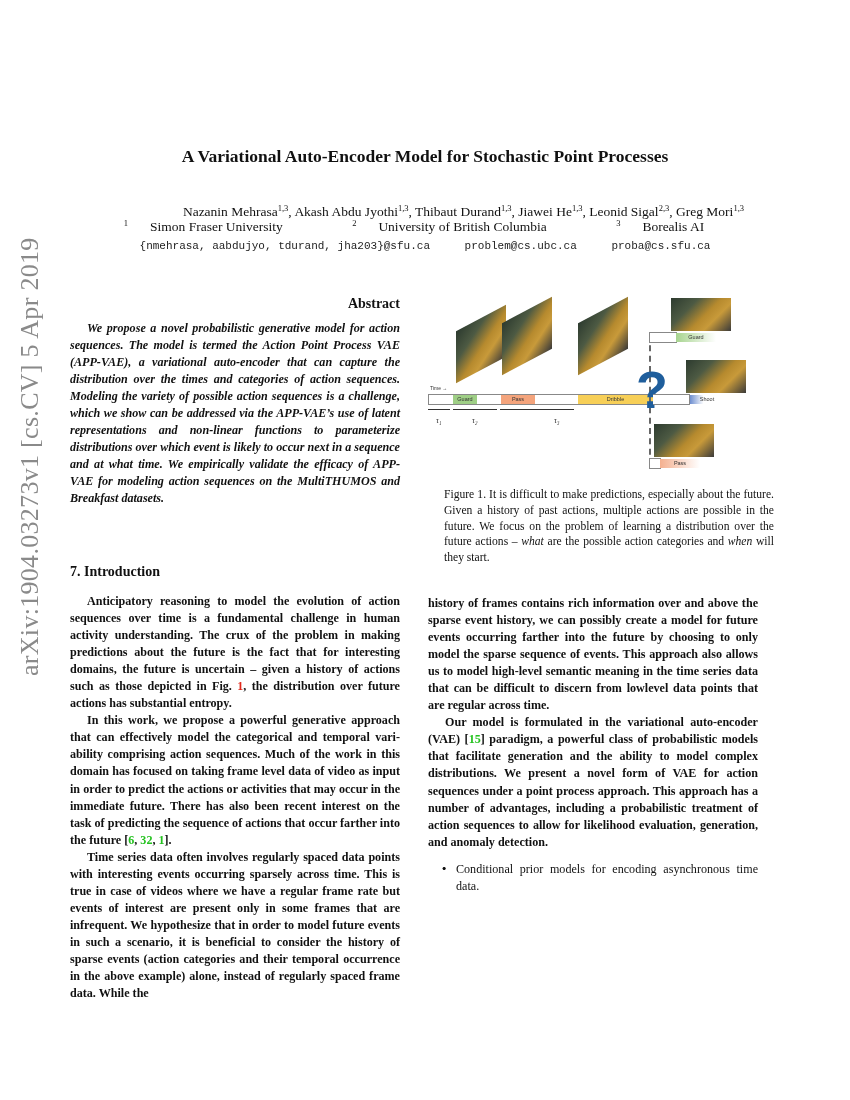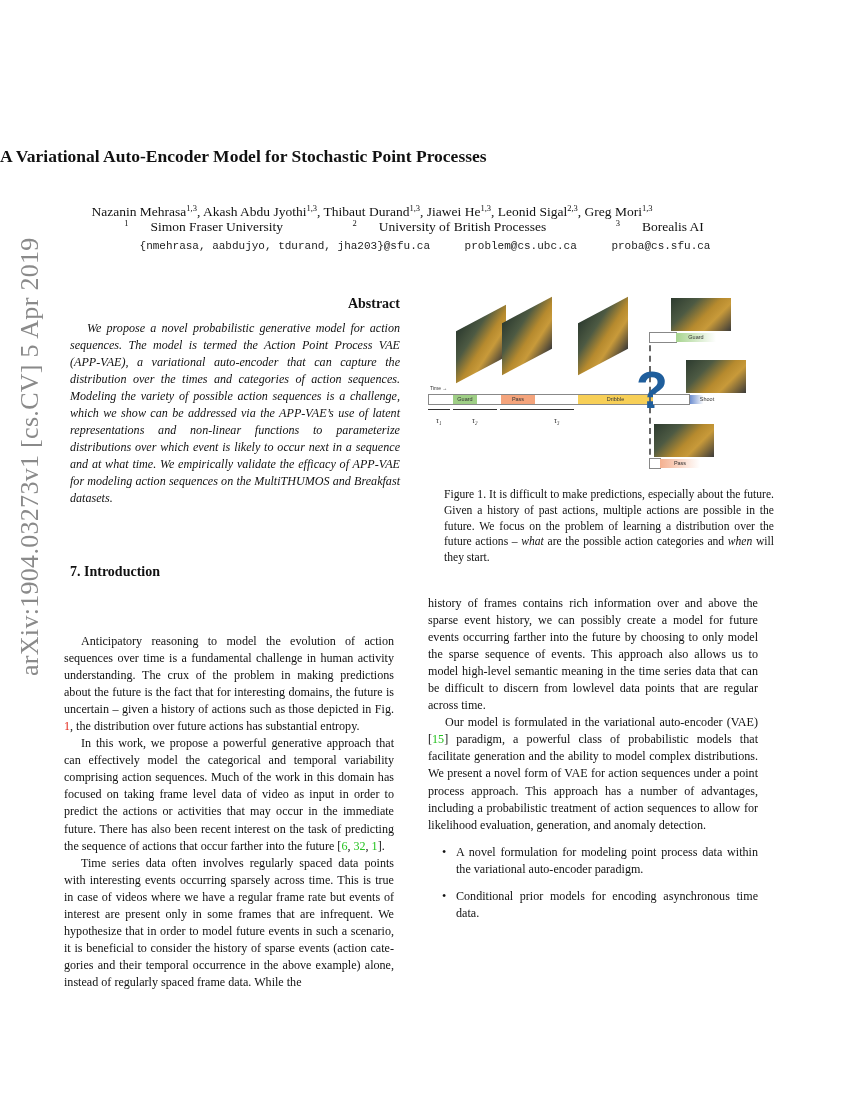--- a/index.html
+++ b/index.html
@@ -1,35 +1,35 @@
 <!DOCTYPE html>
 <html><head>
 <meta charset="utf-8">
 <style>
   html, body { margin:0; padding:0; background:#ffffff; }
   body { width:850px; height:1100px; position:relative; overflow:hidden;
          font-family:"Liberation Serif", serif; color:#111; }
   .abs { position:absolute; }
-  .title { left:0; width:850px; top:146px; text-align:left; font-size:17.5px; font-weight:bold; }
-  .authors { left:0; width:744px; top:200px; text-align:center; font-size:13.5px; line-height:17px; }
+  .title { left:0; width:850px; top:146px; text-align:center; font-size:17.5px; font-weight:bold; }
+  .authors { left:0; width:744px; top:200px; text-align:right; font-size:13.5px; line-height:17px; }
   .authors sup { font-size:8.5px; vertical-align:5px; }
   .affils { left:0; width:850px; top:218px; text-align:center; font-size:13.5px; }
   .affils span { display:inline-block; margin:0 22px; }
   .affils sup { font-size:8.5px; vertical-align:5px; }
   .emails { left:0; width:850px; top:240px; text-align:center; font-family:"Liberation Mono", monospace; font-size:11px; color:#222; }
   .emails span { display:inline-block; margin:0 14px; }
   .arxiv { left:-155px; top:466px; width:380px; height:40px; transform:rotate(-90deg);
            font-size:26px; color:#8a8a8a; text-align:center; white-space:nowrap; letter-spacing:0.3px; }
   .col { font-size:12.1px; line-height:17.05px; text-align:justify; hyphens:manual; }
-  .col p { margin:0; text-indent:17px; }
+  .col p { margin:0; text-indent:17px;font-weight:bold; }
   .col p.noind { text-indent:0; }
   .h-abstract { left:70px; width:330px; top:296px; text-align:right; font-size:14px; font-weight:bold; }
   .abstract { left:70px; width:330px; top:320px; font-style:italic; }
   .h-intro { left:70px; top:564px; font-size:14px; font-weight:bold; }
-  .left-body { left:64px; width:330px; top:593px;margin-top:40px; }
+  .left-body { left:70px; width:330px; top:593px; }
   .right-body { left:428px; width:330px; top:595px; }
   .caption { left:444px; width:330px; top:487px; font-size:11.6px; line-height:15.8px; text-align:justify; }
   .ref-red { color:#e2281b; }
   .ref-green { color:#24c21f; }
   .bullets { margin:10px 0 0 0; padding:0; list-style:none; }
   .bullets li { position:relative; padding-left:28px; margin-bottom:10px; text-indent:0; }
   .bullets li .dot { position:absolute; left:14px; top:0; }
   
   .figure { left:426px; top:292px; width:340px; height:180px; }
   .frame { position:absolute; background:linear-gradient(135deg,#2d3b2f 0%,#4d5a43 30%,#b68a2e 55%,#c89a3a 70%,#3a3a3a 100%); }
@@ -53,21 +53,21 @@
   <span><span>Nazanin Mehrasa</span><sup>1,3</sup></span>,
   <span><span>Akash Abdu Jyothi</span><sup>1,3</sup></span>,
   <span><span>Thibaut Durand</span><sup>1,3</sup></span>,
   <span><span>Jiawei He</span><sup>1,3</sup></span>,
   <span><span>Leonid Sigal</span><sup>2,3</sup></span>,
   <span><span>Greg Mori</span><sup>1,3</sup></span>
 </div>
 
 <div class="abs affils">
   <span><sup>1</sup><span>Simon Fraser University</span></span>
-  <span><sup>2</sup><span>University of British Processes</span></span>
+  <span><sup>2</sup><span>University of British Columbia</span></span>
   <span><sup>3</sup><span>Borealis AI</span></span>
 </div>
 
 <div class="abs emails">
   <span>{nmehrasa, aabdujyo, tdurand, jha203}@sfu.ca</span>
   <span>problem@cs.ubc.ca</span>
   <span>proba@cs.sfu.ca</span>
 </div>
 
 <div class="abs arxiv">arXiv:1904.03273v1  [cs.CV]  5 Apr 2019</div>
@@ -118,16 +118,16 @@
 </div>
 
 <div class="abs caption">
   <span>Figure 1.</span><span> It is difficult to make predictions, especially about the fu­ture. Given a history of past actions, multiple actions are possible in the future.  We focus on the problem of learning a distribution over the future actions – </span><i>what</i><span> are the possible action categories and </span><i>when</i><span> will they start.</span>
 </div>
 
 <div class="abs col right-body">
   <p class="noind">history of frames contains rich information over and above the sparse event history, we can possibly create a model for future events occurring farther into the future by choosing to only model the sparse sequence of events. This approach also allows us to model high-level semantic meaning in the time series data that can be difficult to discern from low­level data points that are regular across time.</p>
   <p><span>Our model is formulated in the variational auto-encoder (VAE) [</span><a class="ref-green">15</a><span>] paradigm, a powerful class of probabilistic models that facilitate generation and the ability to model complex distributions.  We present a novel form of VAE for action sequences under a point process approach.  This approach has a number of advantages, including a proba­bilistic treatment of action sequences to allow for likelihood evaluation, generation, and anomaly detection.</span></p>
   <ul class="bullets">
-    <li><span class="dot">•</span><span>A novel formulation for modeling point process data within the variational auto-encoder paradigm.</span></li>
+    <li><span class="dot">•</span></li>
     <li><span class="dot">•</span><span>Conditional prior models for encoding asynchronous time data.</span></li>
   </ul>
 </div>
 
 </body></html>

